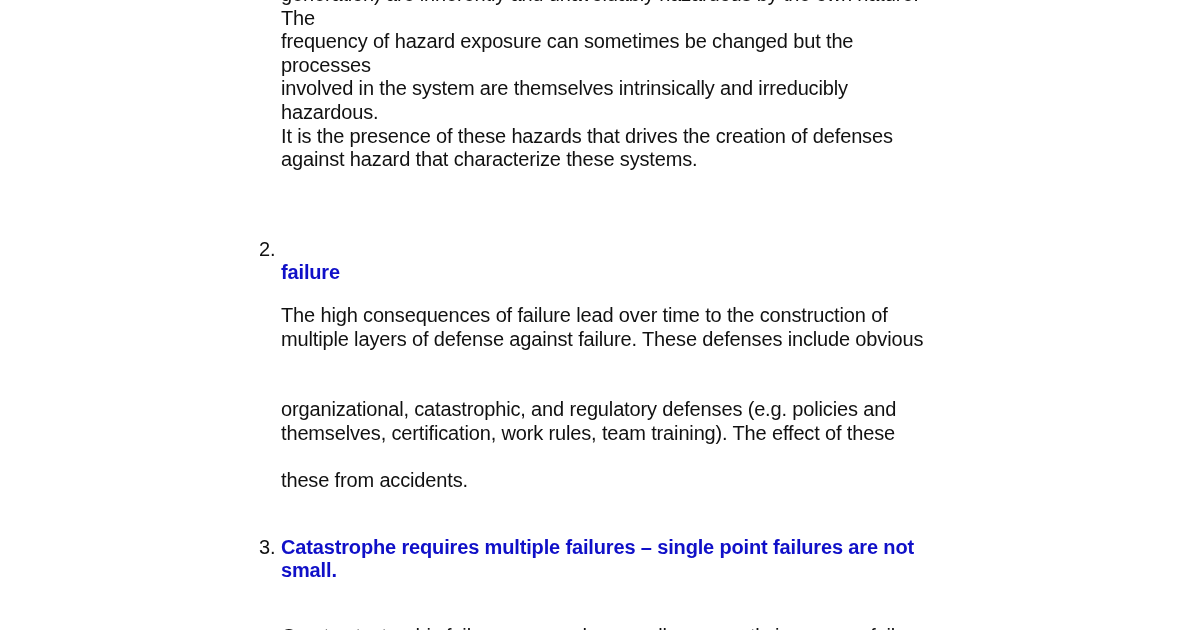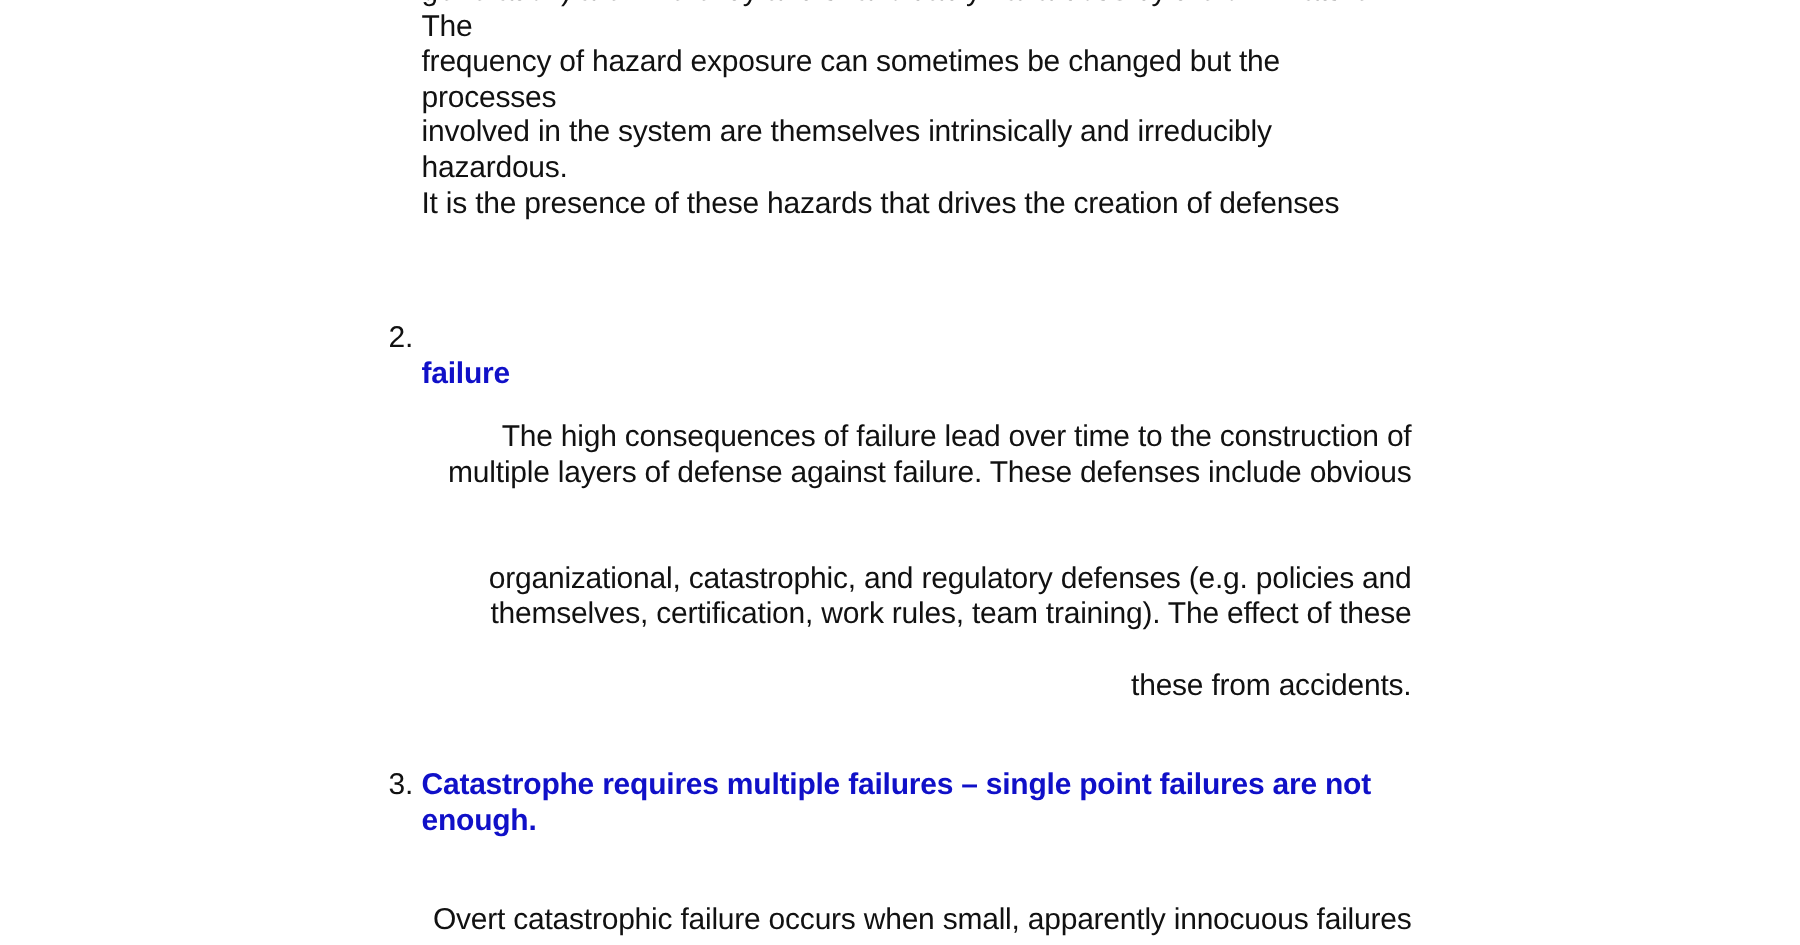--- a/index.html
+++ b/index.html
@@ -40,33 +40,33 @@
     }
     .item-num {
       position: absolute;
       left: -22px;
       top: 0;
       font-weight: normal;
       color: #111111;
     }
     .item-body {
       margin: 19px 0 0 0;
-      text-align: right;
     }
   </style>
 </head>
 <body>
 
 <div class="page">
 
   <p class="para">
     <span>generation) are inherently and unavoidably hazardous by the own nature. The</span><br>
     <span>frequency of hazard exposure can sometimes be changed but the processes</span><br>
     <span>involved in the system are themselves intrinsically and irreducibly hazardous.</span><br>
     <span>It is the presence of these hazards that drives the creation of defenses</span><br>
+    <span>against hazard that characterize these systems.</span>
   </p>
 
   <div class="item" style="margin-top:66px;">
     <h2 class="item-heading">
       <span class="item-num">2.</span>
       <br>
       <span>failure</span>
     </h2>
     <p class="para item-body">
       <span>The high consequences of failure lead over time to the construction of</span><br>
@@ -77,21 +77,21 @@
       <span>themselves, certification, work rules, team training). The effect of these</span><br>
       <br>
       <span>these from accidents.</span>
     </p>
   </div>
 
   <div class="item" style="margin-top:43px;">
     <h2 class="item-heading">
       <span class="item-num">3.</span>
       <span>Catastrophe requires multiple failures – single point failures are not</span><br>
-      <span>enough.</span>
+      <span>small.</span>
     </h2>
     <p class="para item-body">
       <br>
       <span>Overt catastrophic failure occurs when small, apparently innocuous failures</span><br>
       <br>
       <br>
       
     </p>
   </div>
 

